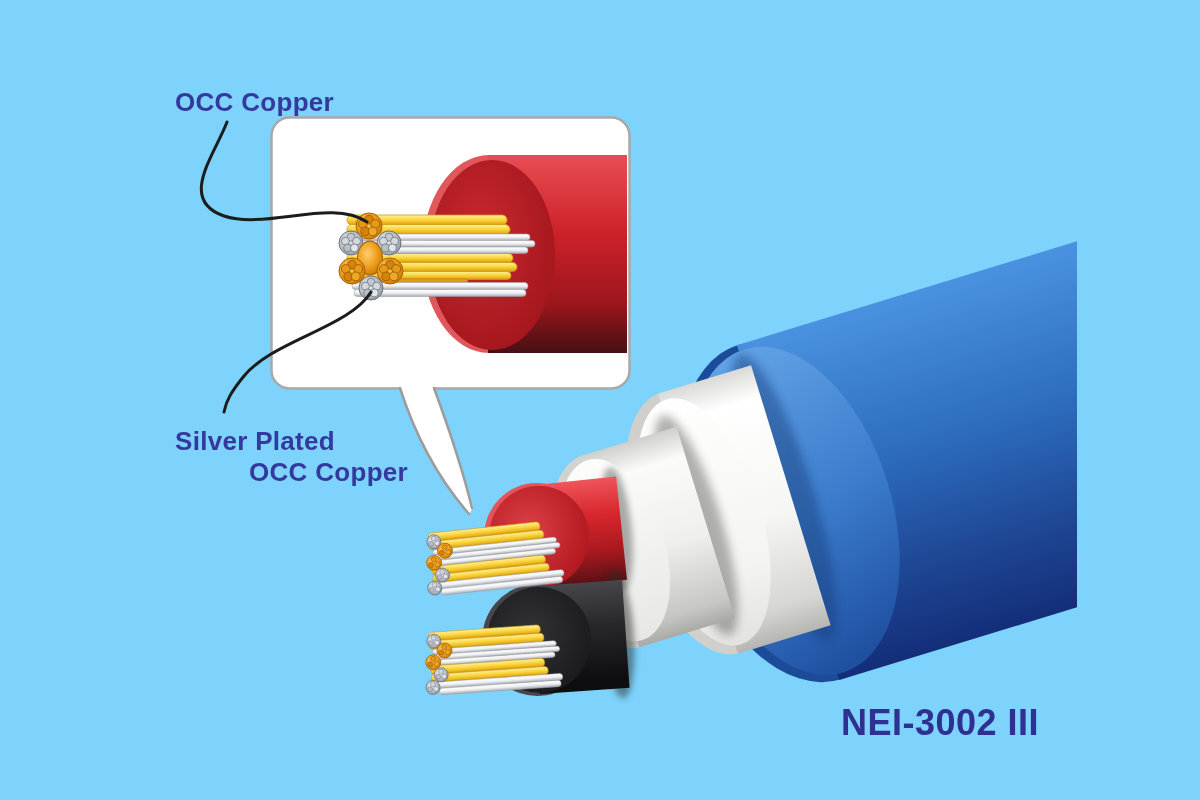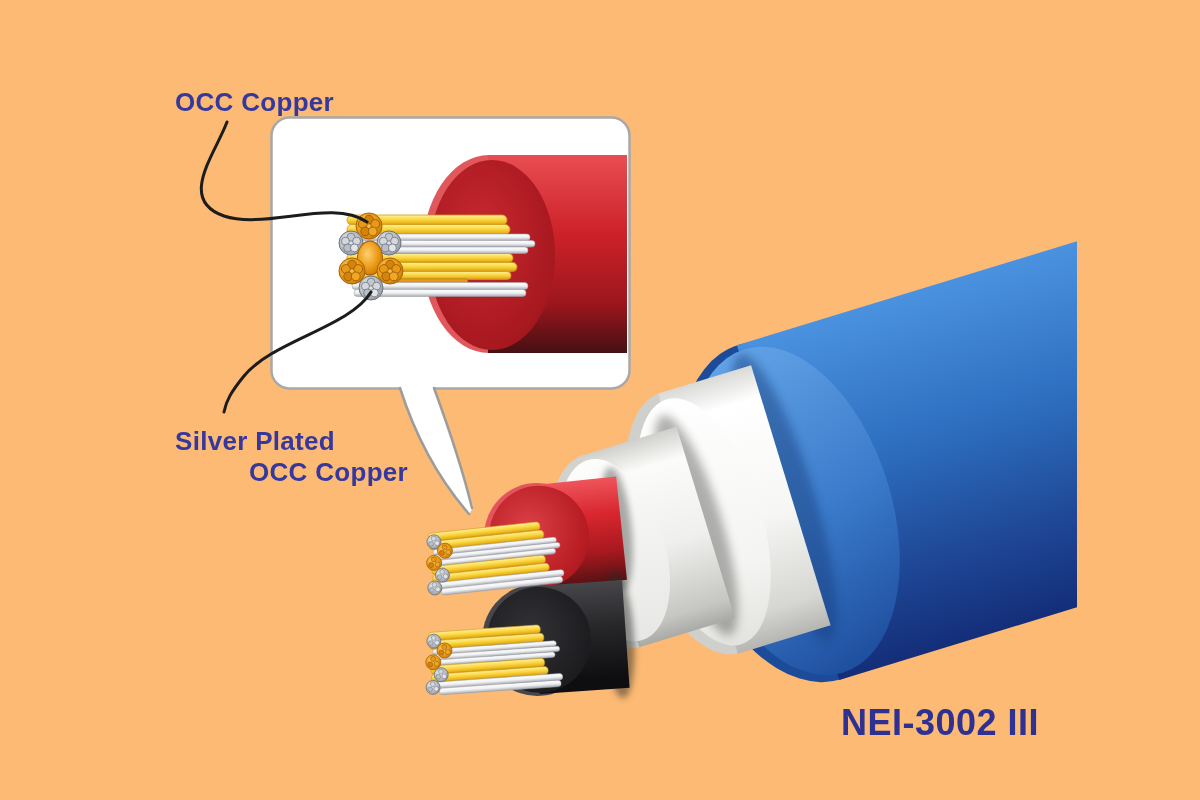--- a/index.html
+++ b/index.html
@@ -1,16 +1,16 @@
 <!DOCTYPE html>
 <html><head>
 <meta charset="utf-8">
 <style>
   html,body{margin:0;padding:0;background:#ffffff;}
-  .stage{position:relative;width:1200px;height:800px;background:#fdba74;overflow:hidden;
+  .stage{position:relative;width:1200px;height:800px;background:#7dd3fc;overflow:hidden;
          font-family:"Liberation Sans", sans-serif;}
   svg{display:block}
   text{font-family:"Liberation Sans", sans-serif;}
   .lbl{font-weight:700;font-size:26px;letter-spacing:.3px;}
   .model{font-weight:700;font-size:36px;letter-spacing:.5px;}
 </style>
 </head>
 <body>
 
 <div class="stage">

